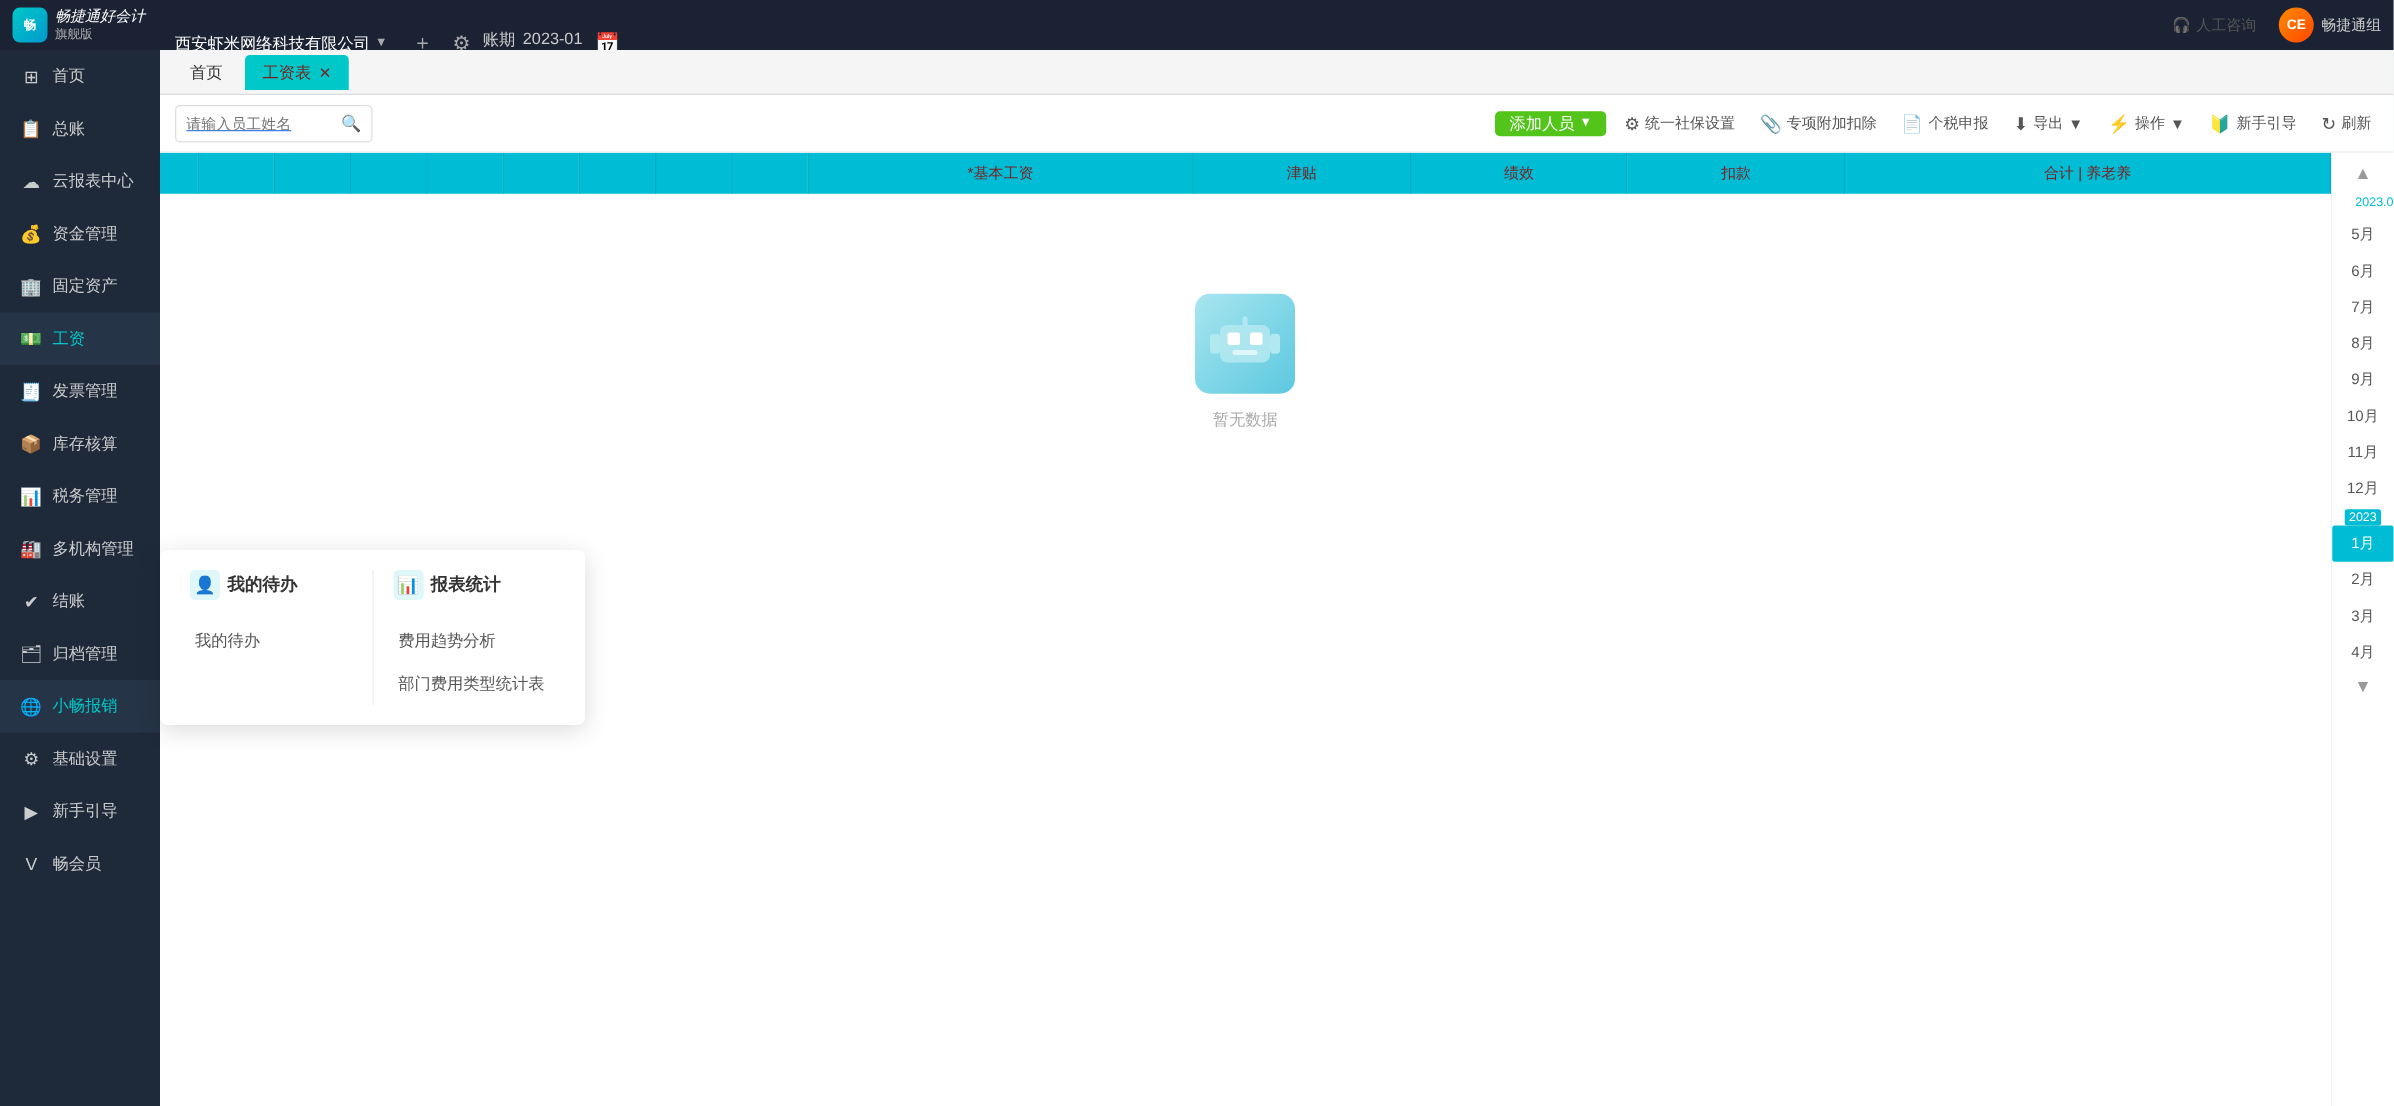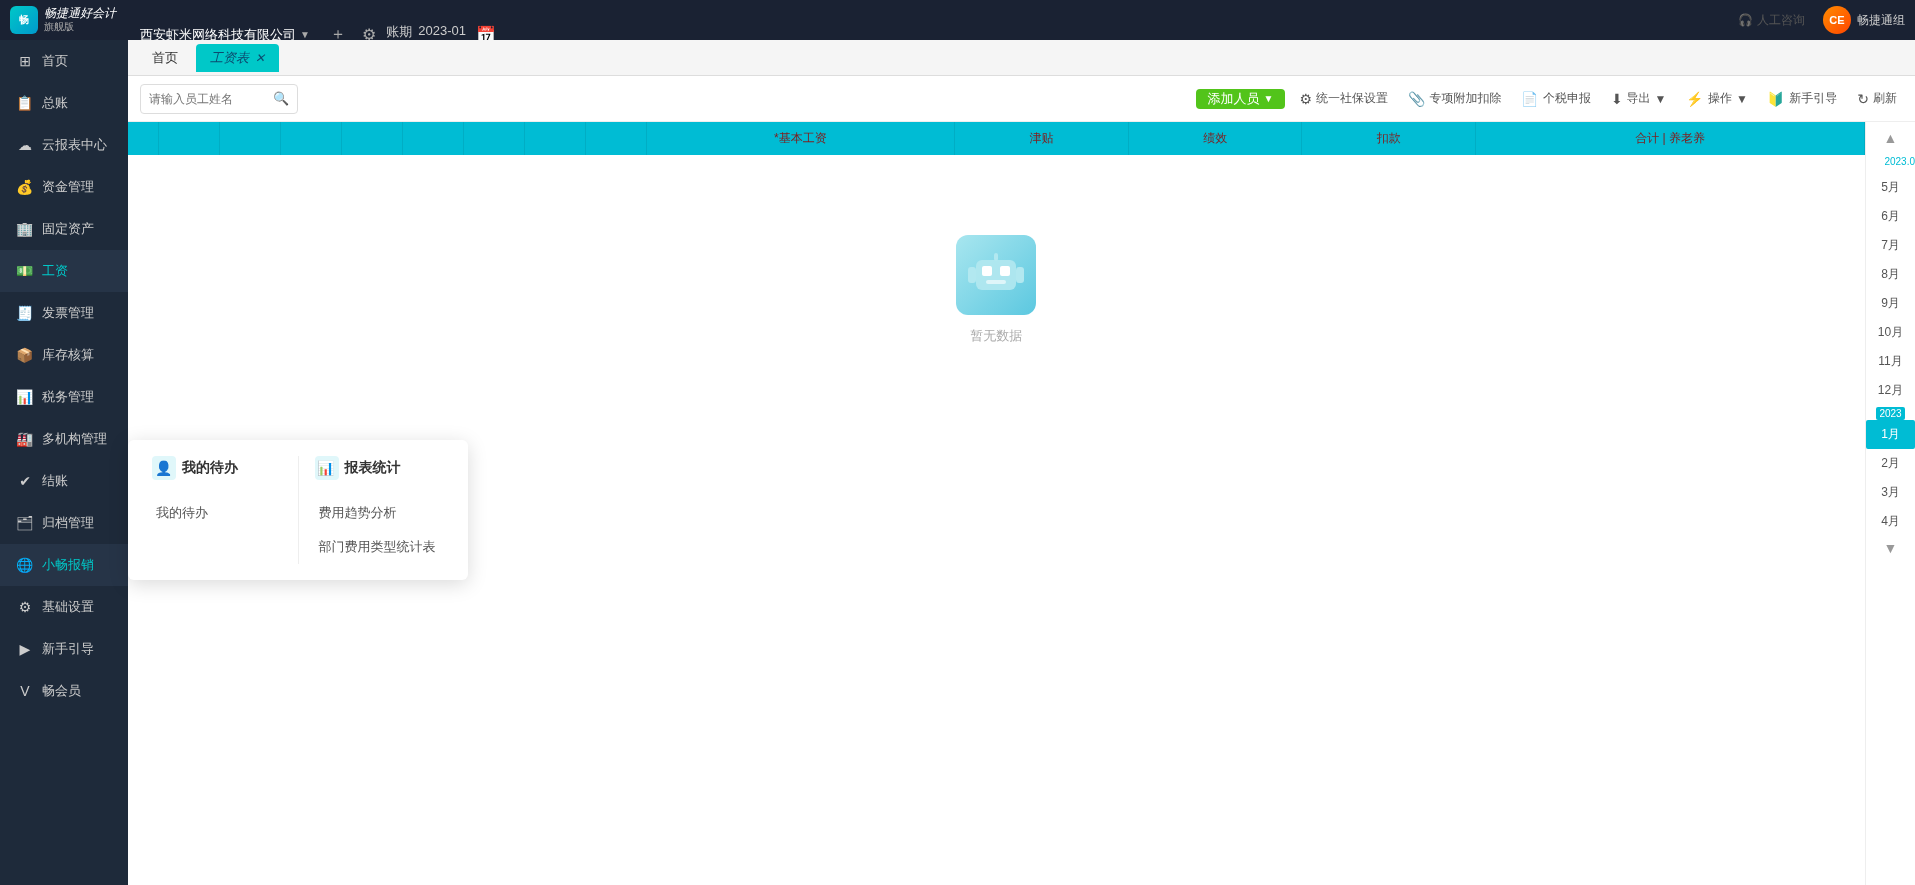--- a/index.html
+++ b/index.html
@@ -101,41 +101,41 @@
       gap: 4px;
       flex-shrink: 0;
     }
     .tab {
       height: 28px; padding: 0 14px;
       display: flex; align-items: center; gap: 6px;
       border-radius: 4px 4px 0 0;
       cursor: pointer; font-size: 13px;
     }
     .tab.default { background: transparent; color: #333; }
-    .tab.active { background: #00c8c8; color: #0c4a6e; font-style: italic; }
+    .tab.active { background: #00c8c8; color: #7f1d1d; }
     .tab-close { font-size: 12px; cursor: pointer; }
 
     
     .toolbar {
       height: 46px;
       background: white;
       display: flex; align-items: center;
       padding: 0 12px;
       gap: 8px;
       border-bottom: 1px solid #eee;
       flex-shrink: 0;
     }
     .search-input-wrap {
       display: flex; align-items: center;
       border: 1px solid #ddd; border-radius: 4px;
       padding: 0 8px; height: 30px; background: white;
       gap: 4px;
     }
     .search-input-wrap input {
-      border: none; outline: none; font-size: 12px; color: #4d7c0f; width: 120px;
+      border: none; outline: none; font-size: 12px; color: #3b82f6; width: 120px; text-decoration: underline;
     }
 
     .toolbar-right {
       margin-left: auto;
       display: flex; align-items: center; gap: 8px;
     }
     .btn-add-person {
       background: #52c41a; color: white;
       border: none; border-radius: 4px;
       height: 20px; padding: 0 12px;

